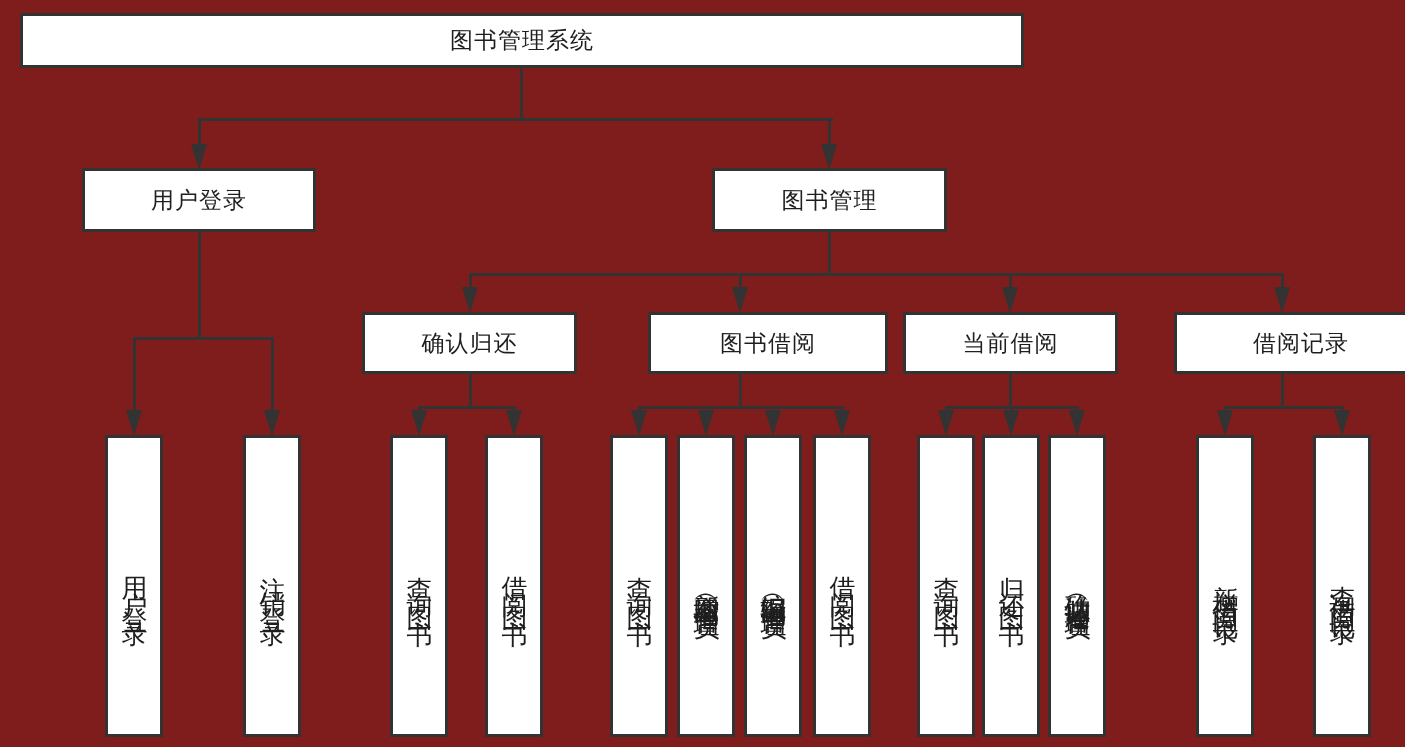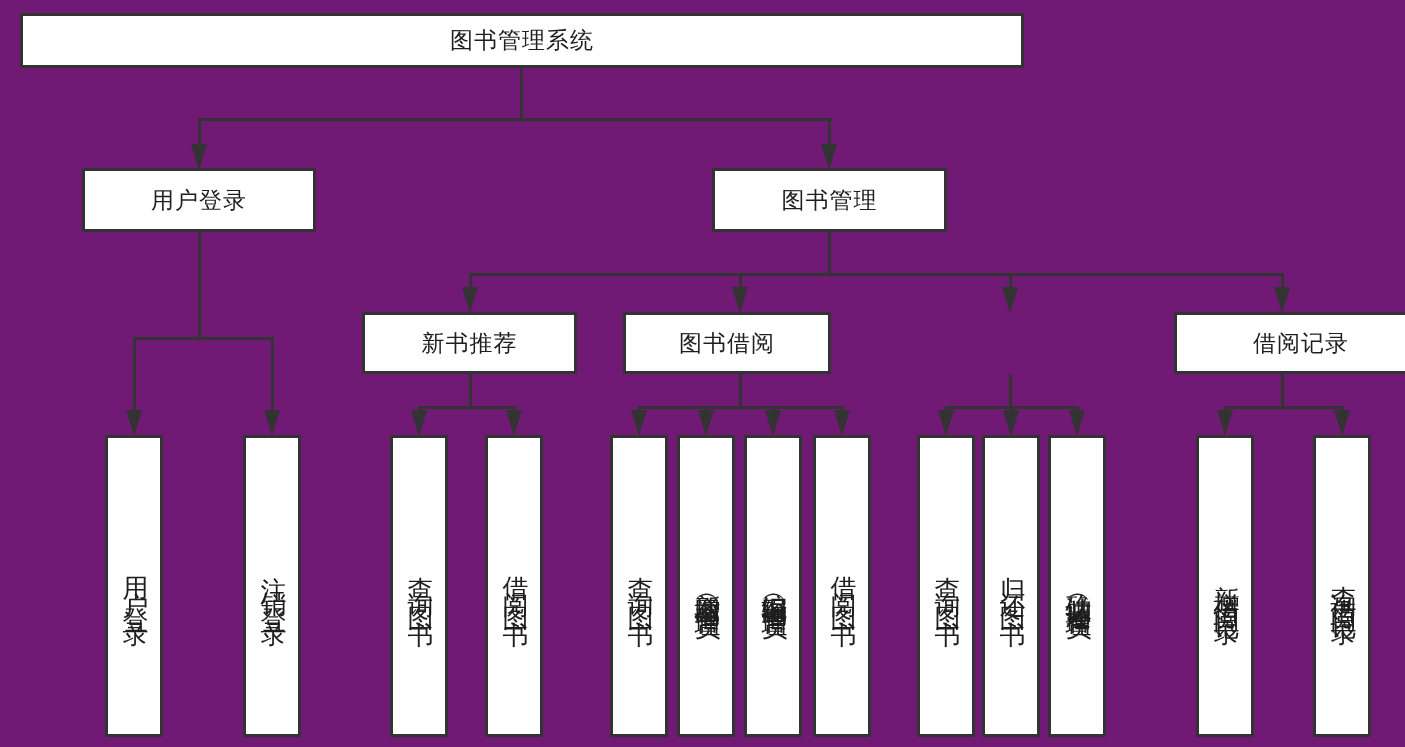--- a/index.html
+++ b/index.html
@@ -1,20 +1,20 @@
 <!DOCTYPE html>
 <html><head>
 <meta charset="utf-8">
 <style>
   html,body{margin:0;padding:0;background:#fff;}
   #canvas{
     position:relative;
     width:1405px;height:747px;
-    background:#701a75;
-    font-family:Liberation Mono, monospace;
+    background:#7f1d1d;
+    font-family:Liberation Serif, serif;
     color:#1e1e1e;
     overflow:hidden;
   }
   
   .node{
     position:absolute;
     box-sizing:border-box;
     border:3px solid #333333;
     background:#ffffff;
     display:flex;align-items:center;justify-content:center;
@@ -88,22 +88,23 @@
   <div class="hl" style="left:469px;top:273px;width:814px"></div>
   <div class="vl" style="left:469px;top:273px;height:16px"></div>
   <div class="ah" style="left:462px;top:287px"></div>
   <div class="vl" style="left:739px;top:273px;height:16px"></div>
   <div class="ah" style="left:732px;top:287px"></div>
   <div class="vl" style="left:1009px;top:273px;height:16px"></div>
   <div class="ah" style="left:1002px;top:287px"></div>
   <div class="vl" style="left:1281px;top:273px;height:16px"></div>
   <div class="ah" style="left:1274px;top:287px"></div>
 
-  <div class="node" style="left:362px;top:312px;width:215px;height:62px">新书推荐</div>
-  <div class="node" style="left:623px;top:312px;width:208px;height:62px">图书借阅</div>
+  <div class="node" style="left:362px;top:312px;width:215px;height:62px">确认归还</div>
+  <div class="node" style="left:648px;top:312px;width:240px;height:62px">图书借阅</div>
+  <div class="node" style="left:903px;top:312px;width:215px;height:62px">当前借阅</div>
   <div class="node" style="left:1174px;top:312px;width:254px;height:62px">借阅记录</div>
 
   <div class="vl" style="left:469px;top:374px;height:32px"></div>
   <div class="vl" style="left:739px;top:374px;height:32px"></div>
   <div class="vl" style="left:1009px;top:374px;height:32px"></div>
   <div class="vl" style="left:1281px;top:374px;height:32px"></div>
 
   <div class="hl" style="left:418px;top:406px;width:98px"></div>
   <div class="vl" style="left:418px;top:406px;height:6px"></div>
   <div class="ah" style="left:411px;top:410px"></div>

